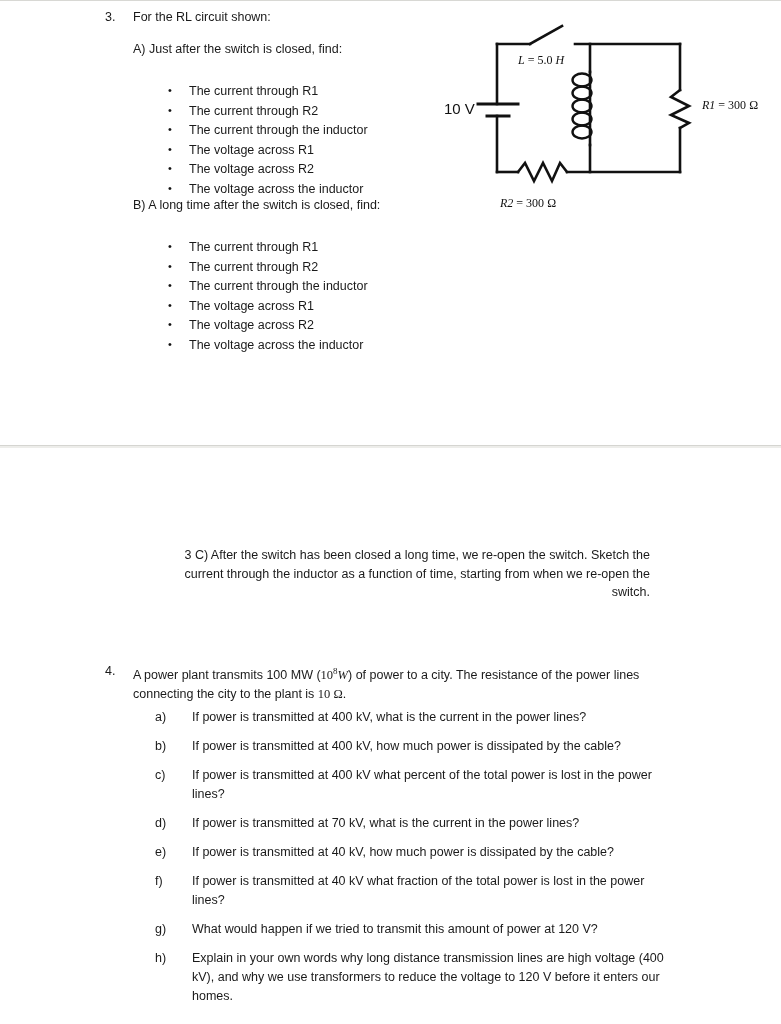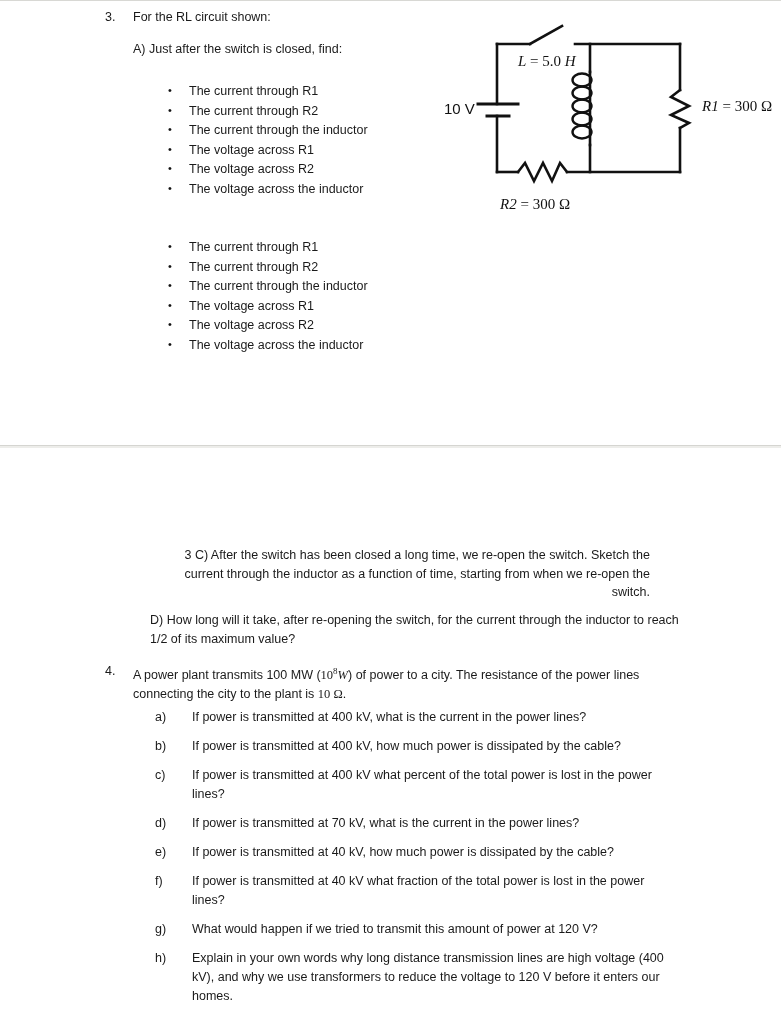--- a/index.html
+++ b/index.html
@@ -116,21 +116,21 @@
   #circuit {
     position: absolute;
     left: 430px;
     top: 20px;
     width: 351px;
     height: 195px;
   }
   .clabel {
     position: absolute;
     font-family: "Liberation Serif", serif;
-    font-size: 15px;
+    font-size: 12px;
     white-space: nowrap;
     color: #111;
   }
   .clabel-v {
     position: absolute;
     font-family: Liberation Sans, sans-serif;
     font-size: 15px;
     white-space: nowrap;
     color: #111;
   }
@@ -151,20 +151,21 @@
 
   <ul class="bullets" style="left:155px; top:70px;">
     <li>The current through R1</li>
     <li>The current through R2</li>
     <li>The current through the inductor</li>
     <li>The voltage across R1</li>
     <li>The voltage across R2</li>
     <li>The voltage across the inductor</li>
   </ul>
 
+  <div class="sub-head" style="left:133px; top:196px;">B) A long time after the switch is closed, find:</div>
 
   <ul class="bullets" style="left:155px; top:226px;">
     <li>The current through R1</li>
     <li>The current through R2</li>
     <li>The current through the inductor</li>
     <li>The voltage across R1</li>
     <li>The voltage across R2</li>
     <li>The voltage across the inductor</li>
   </ul>
 
@@ -224,21 +225,20 @@
       <span class="mathvar">R1</span><span class="mathnum"> = 300 </span><span class="omega">Ω</span>
     </div>
 
     <div class="clabel" style="left:70px; top:166px;margin-top:10px;">
       <span class="mathvar">R2</span><span class="mathnum"> = 300 </span><span class="omega">Ω</span>
     </div>
   </div>
 
   <div class="qbody" style="left:150px; top:546px; width:500px;text-align:right;">3 C)  After the switch has been closed a long time, we re-open the switch.  Sketch the current through the inductor as a function of time, starting from when we re-open the switch.</div>
 
-  <div class="qbody" style="left:150px; top:611px; width:540px;">D)  How long will it take, after re-opening the switch, for the current through the inductor to reach 1/2 of its maximum value?</div>
 
   <div class="qnum" style="left:105px; top:662px;">4.</div>
   <div class="qbody" style="left:133px; top:662px; width:558px;"><span>A power plant transmits 100 MW (</span><span class="mathnum">10</span><sup class="mathnum" style="font-size:9px;">8</sup><span class="mathvar">W</span><span>) of power to a city. The resistance of the power lines connecting the city to the plant is </span><span class="mathnum">10 </span><span class="omega">Ω</span><span>.</span></div>
 
   <div class="letter-item" style="left:155px; top:708px; width:520px;">
     <span class="lt">a)</span>
     <span class="tx">If power is transmitted at 400 kV, what is the current in the power lines?</span>
   </div>
 
   <div class="letter-item" style="left:155px; top:737px; width:520px;">

